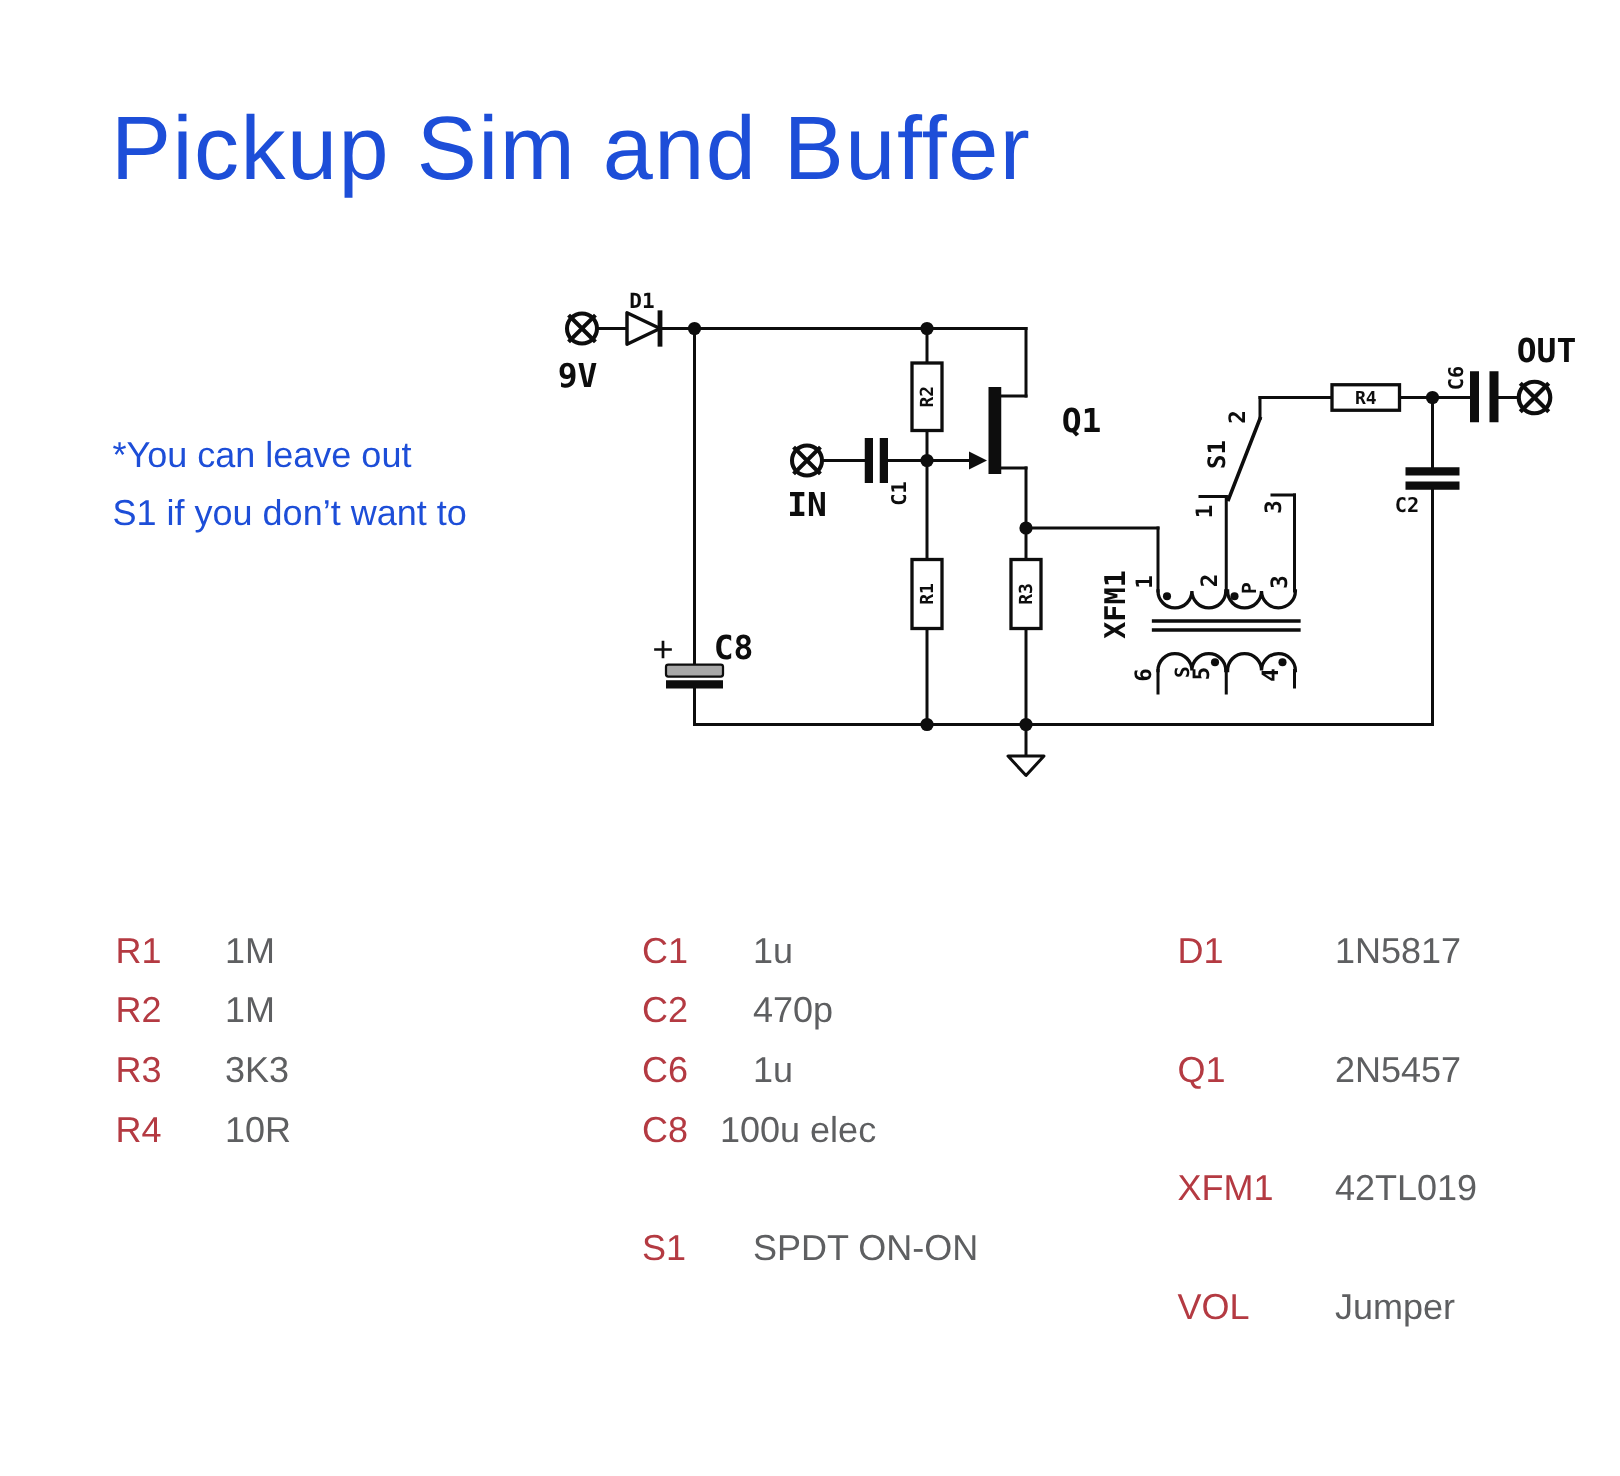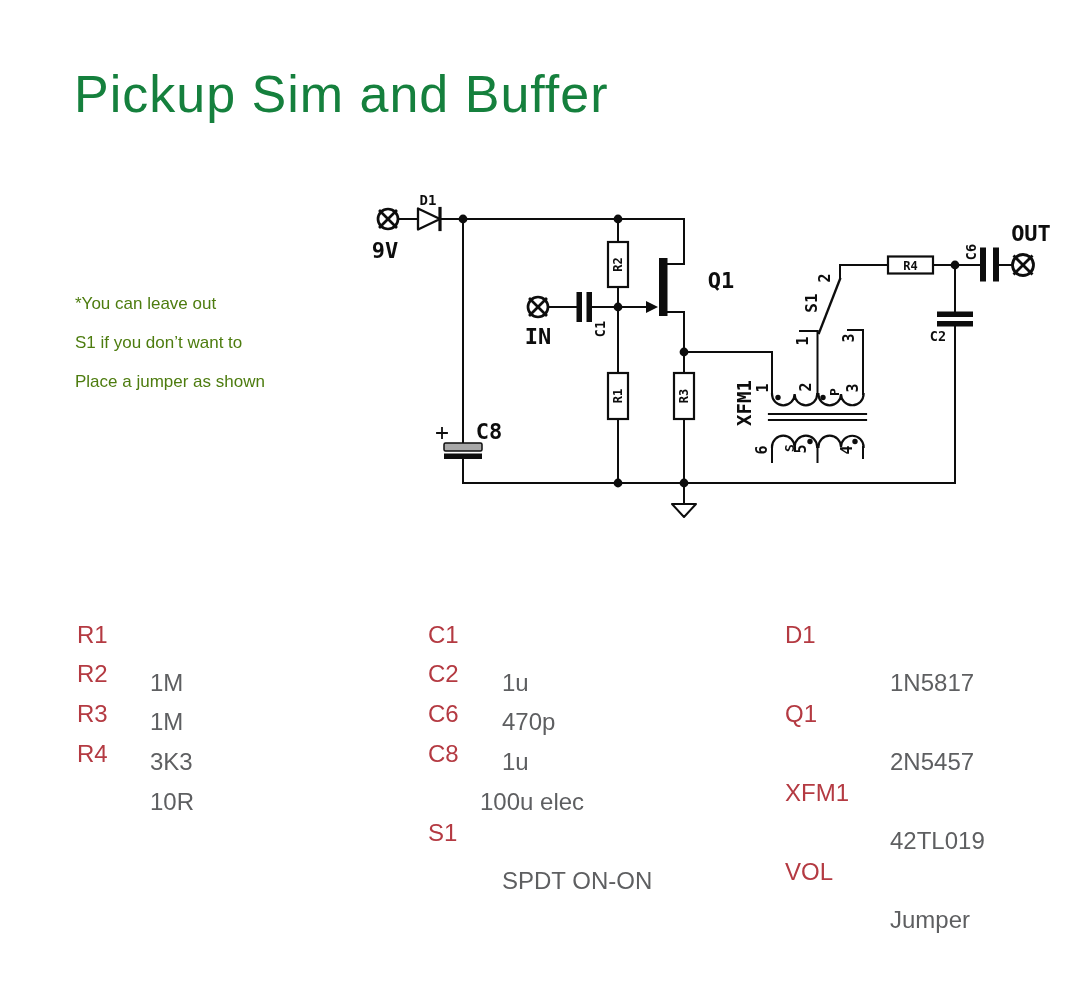--- a/index.html
+++ b/index.html
@@ -1,38 +1,37 @@
 <!DOCTYPE html>
 <html><head>
 <meta charset="utf-8">
 <style>
   html,body{margin:0;padding:0;background:#ffffff;}
   body{width:1080px;height:984px;position:relative;overflow:hidden;
        font-family:"Liberation Sans",sans-serif;}
   .abs{position:absolute;}
-  #title{left:74px;top:64px;font-size:52px;letter-spacing:1px;
-         color:#15803d;font-weight:400;white-space:pre;}
-  #note{left:75px;top:284px;color:#4d7c0f;font-size:17px;line-height:39px;}
+  #title{left:74px;top:64px;font-size:60px;letter-spacing:1px;
+         color:#1d4ed8;font-weight:400;white-space:pre;}
+  #note{left:75px;top:284px;color:#1d4ed8;font-size:24px;line-height:39px;}
   .note-line{white-space:pre;}
   .pref,.pval{position:absolute;font-size:24px;white-space:pre;}
   .pref{color:#b43a42;}
-  .pval{color:#5e5f61;margin-top:48px;}
+  .pval{color:#5e5f61;}
   #schematic{position:absolute;left:0;top:0;}
   #schematic text{font-family:"DejaVu Sans Mono","Liberation Mono",monospace;
                   font-weight:bold;fill:#0d0d0d;}
 </style>
 </head>
 <body>
 
 <div id="title" class="abs">Pickup Sim and Buffer</div>
 
 <div id="note" class="abs">
   <div class="note-line">*You can leave out</div>
   <div class="note-line">S1 if you don’t want to</div>
-  <div class="note-line">Place a jumper as shown</div>
 </div>
 
 <svg id="schematic" width="1080" height="560" viewBox="0 0 1080 560">
   <g stroke="#0d0d0d" stroke-width="2" fill="none" stroke-linecap="square">
 
     <g>
       <path d="M398 219 H418"></path>
       <path d="M440 219 H463"></path>
       <path d="M463 219 H684"></path>
       <path d="M463 219 V443"></path>

